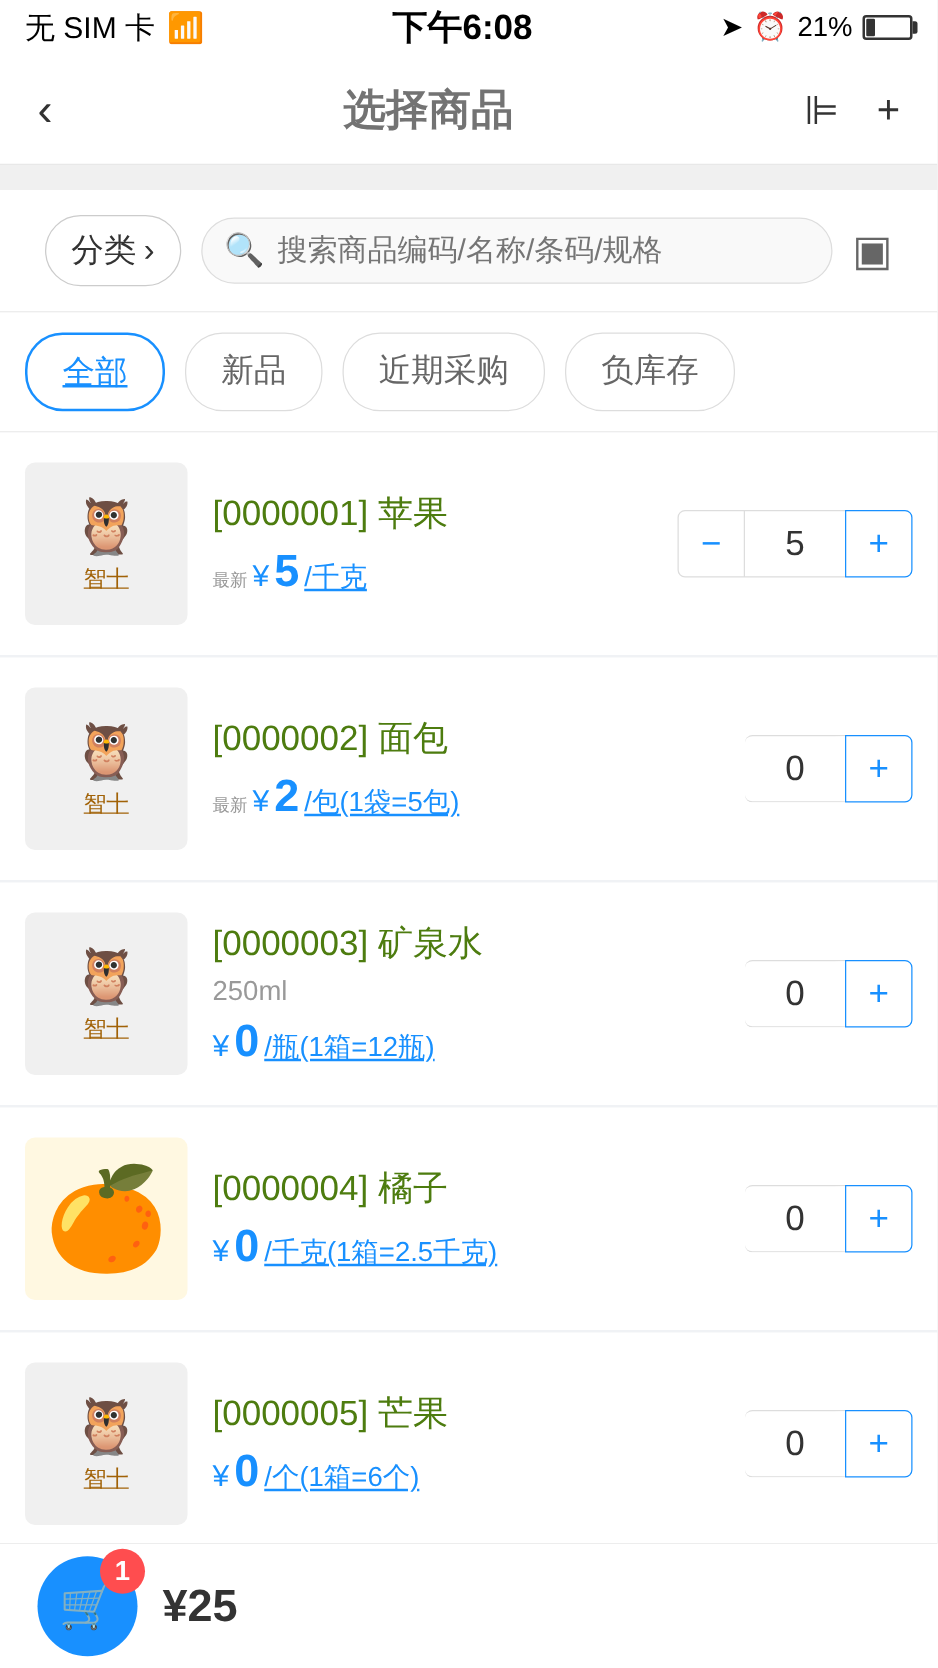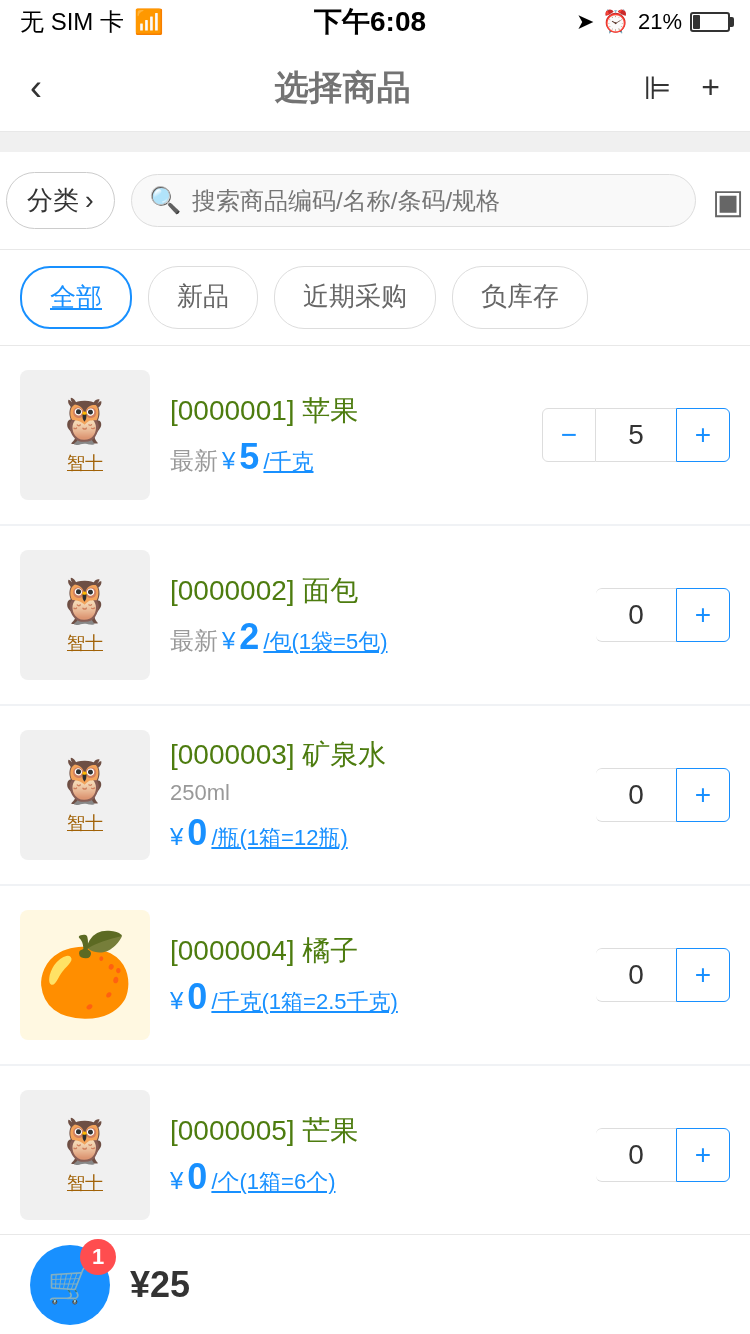--- a/index.html
+++ b/index.html
@@ -54,21 +54,21 @@
     .nav-left, .nav-right { display: flex; align-items: center; gap: 30px; }
     .nav-icon { font-size: 32px; color: #333; cursor: pointer; }
     .nav-back { font-size: 36px; color: #333; }
 
     
     .divider { height: 20px; background: #f0f0f0; }
 
     
     .filter-bar {
       background: #fff;
-      padding: 20px 6px;
+      padding: 20px 36px;
       display: flex;
       align-items: center;
       gap: 16px;
       border-bottom: 1px solid #e8e8e8;
     }
     .category-btn {
       display: flex; align-items: center; gap: 6px;
       border: 1px solid #ccc; border-radius: 30px;
       padding: 10px 20px; font-size: 26px; color: #333;
       background: #fff; cursor: pointer; white-space: nowrap;
@@ -124,21 +124,21 @@
     .owl-logo {
       display: flex; flex-direction: column; align-items: center;
       color: #c0c8d8; font-size: 40px;
     }
     .owl-logo .logo-text { font-size: 18px; color: #a16207; margin-top: 4px; text-decoration: underline; }
 
     .product-info { flex: 1; }
     .product-name { font-size: 28px; color: #4d7c0f; font-weight: 500; margin-bottom: 6px; }
     .product-spec { font-size: 22px; color: #999; margin-bottom: 6px; }
     .product-price { display: flex; align-items: baseline; gap: 4px; }
-    .price-label { font-size: 24px; color: #999; }
+    .price-label { font-size: 14px; color: #999; }
     .price-currency { font-size: 24px; color: #1890ff; }
     .price-value { font-size: 36px; color: #1890ff; font-weight: 600; }
     .price-unit { font-size: 22px; color: #1890ff; text-decoration: underline; }
 
     
     .qty-controls {
       display: flex; align-items: center; gap: 0;
       margin-left: auto; flex-shrink: 0;
     }
     .qty-btn {

